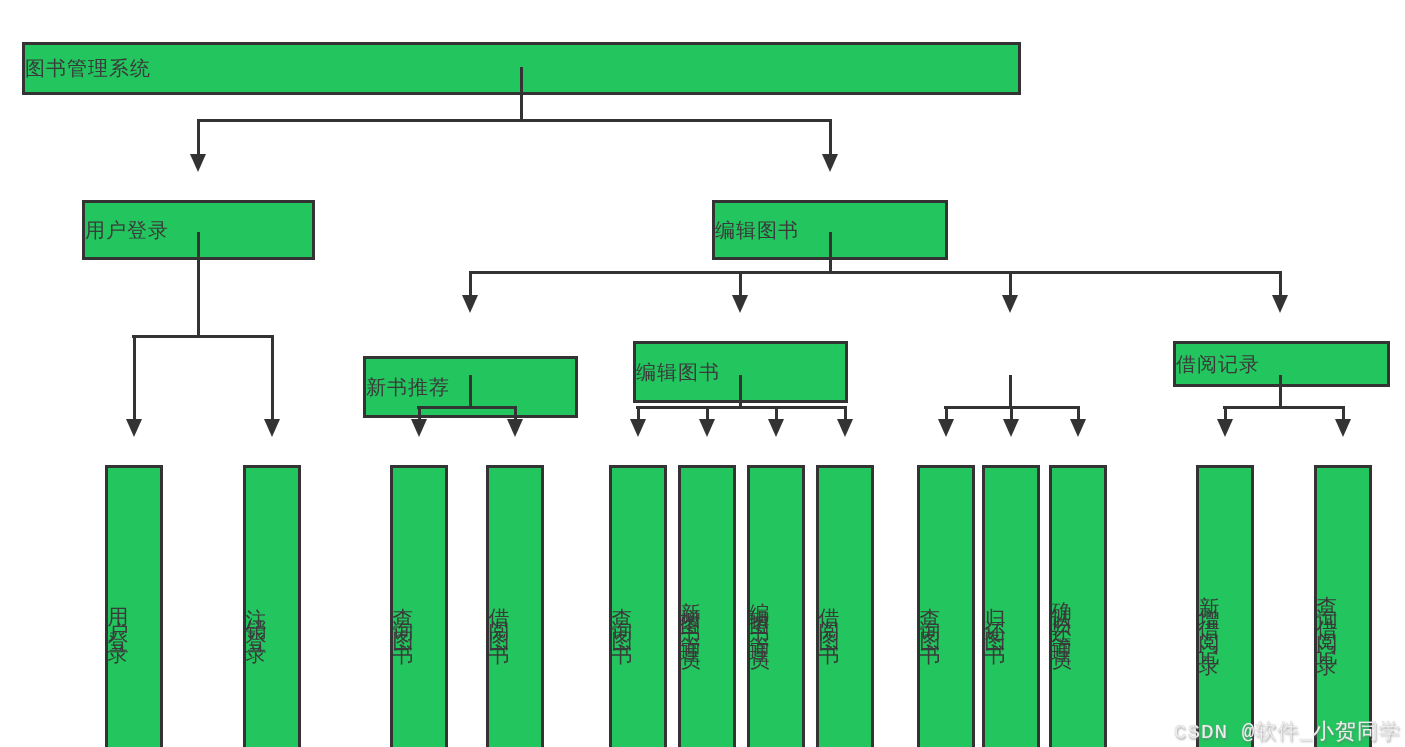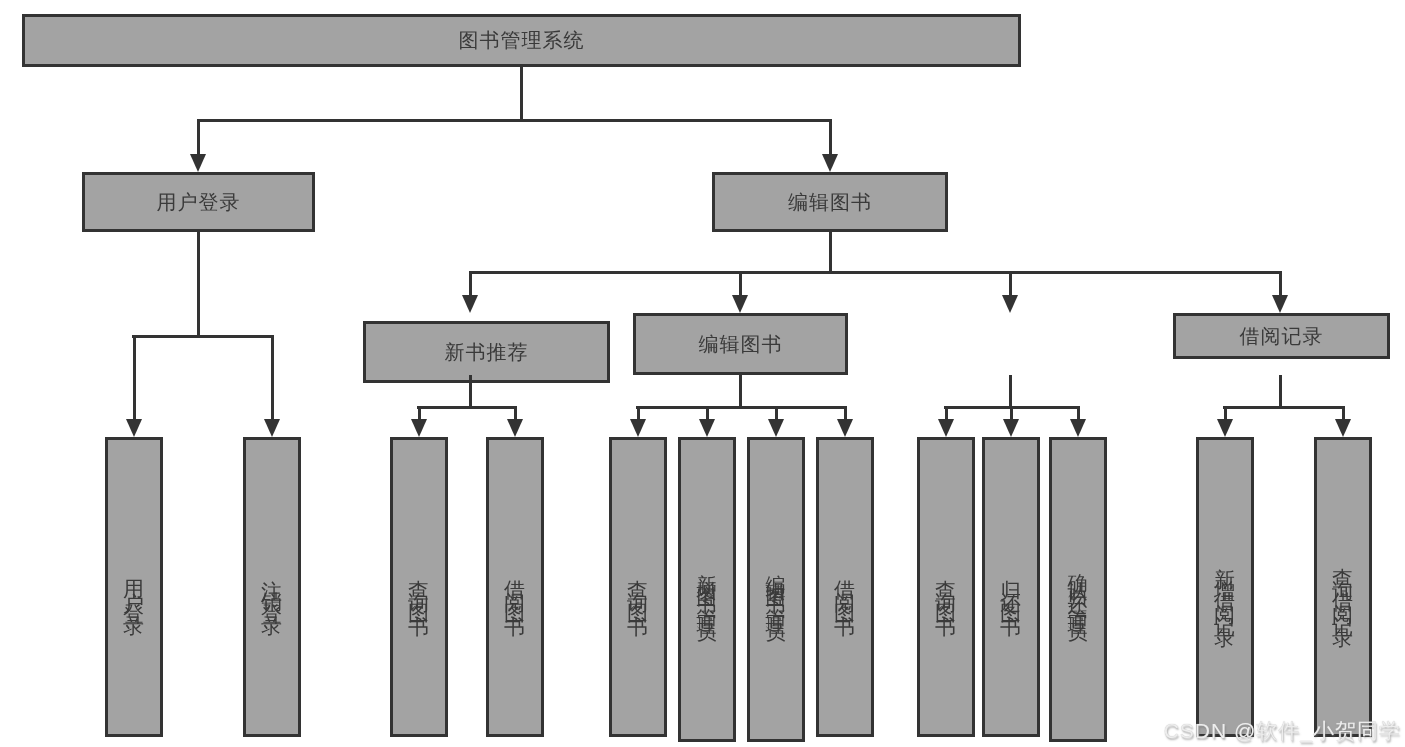--- a/index.html
+++ b/index.html
@@ -1,62 +1,63 @@
 <!DOCTYPE html>
 <html><head>
 <meta charset="utf-8">
 <style>
   html,body{margin:0;padding:0;background:#fff;}
   #stage{
     position:relative;width:1405px;height:747px;background:#ffffff;
     font-family:"Liberation Sans","DejaVu Sans",sans-serif;overflow:hidden;
   }
   .node{
-    position:absolute;box-sizing:border-box;background:#a3a3a3;
+    position:absolute;box-sizing:border-box;background:#22c55e;
     border:3px solid #333333;color:#3a3a3a;
-    display:flex;align-items:center;justify-content:center;
+    display:flex;align-items:center;margin-top:28px;
   }
   .hnode{font-size:20px;letter-spacing:1px;}
   .leaf{top:437px;width:58px;height:300px;}
   .vt{
     writing-mode:vertical-rl;text-orientation:mixed;
     font-size:21px;line-height:1;letter-spacing:12px;color:#3a3a3a;
   }
   .vt9{font-size:20px;letter-spacing:7px;}
   .vl{position:absolute;width:3px;background:#333333;}
   .hl{position:absolute;height:3px;background:#333333;}
   .ar{
     position:absolute;width:0;height:0;
     border-left:8px solid transparent;border-right:8px solid transparent;
     border-top:18px solid #333333;
   }
   .watermark{
     position:absolute;right:4px;bottom:2px;font-size:21px;letter-spacing:1px;
     color:#ededed;text-shadow:0 0 1px #b5b5b5,1px 2px 2px rgba(110,110,110,.55);
     white-space:nowrap;
+    font-family:Liberation Mono, monospace;
   }
 </style>
 </head>
 <body>
 
 <div id="stage">
 
   <div class="node hnode" style="left:22px;top:14px;width:999px;height:53px">
     <span>图书管理系统</span>
   </div>
 
   <div class="node hnode" style="left:82px;top:172px;width:233px;height:60px">
     <span>用户登录</span>
   </div>
 
   <div class="node hnode" style="left:712px;top:172px;width:236px;height:60px">
     <span>编辑图书</span>
   </div>
 
-  <div class="node hnode" style="left:363px;top:321px;width:247px;height:62px">
+  <div class="node hnode" style="left:363px;top:328px;width:215px;height:62px">
     <span>新书推荐</span>
   </div>
 
   <div class="node hnode" style="left:633px;top:313px;width:215px;height:62px">
     <span>编辑图书</span>
   </div>
 
 
   <div class="node hnode" style="left:1173px;top:313px;width:217px;height:46px">
     <span>借阅记录</span>

